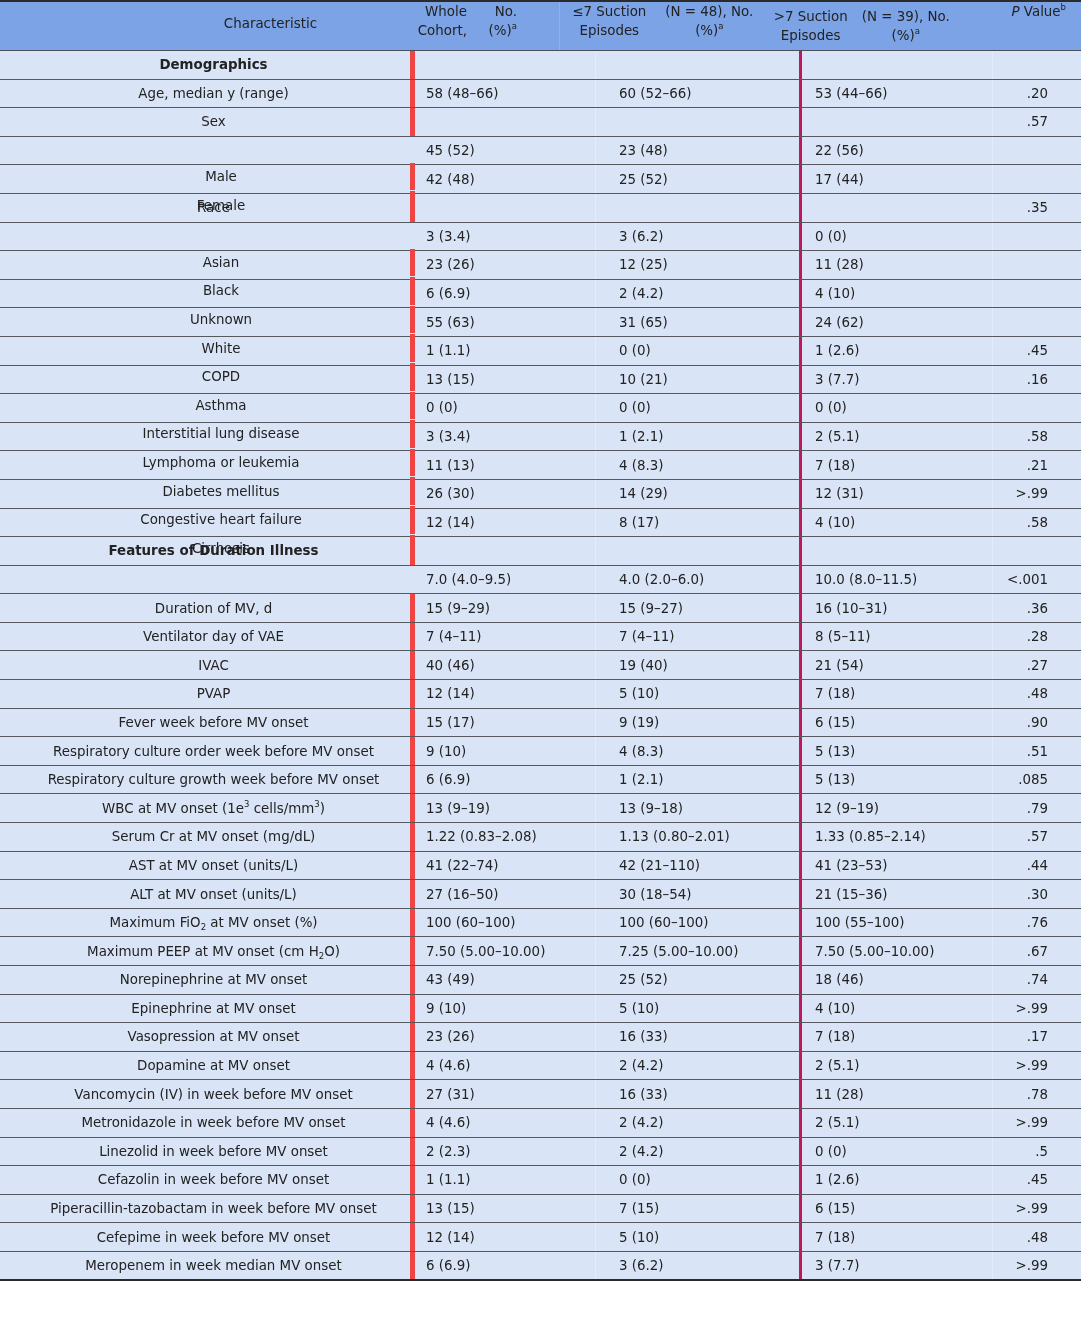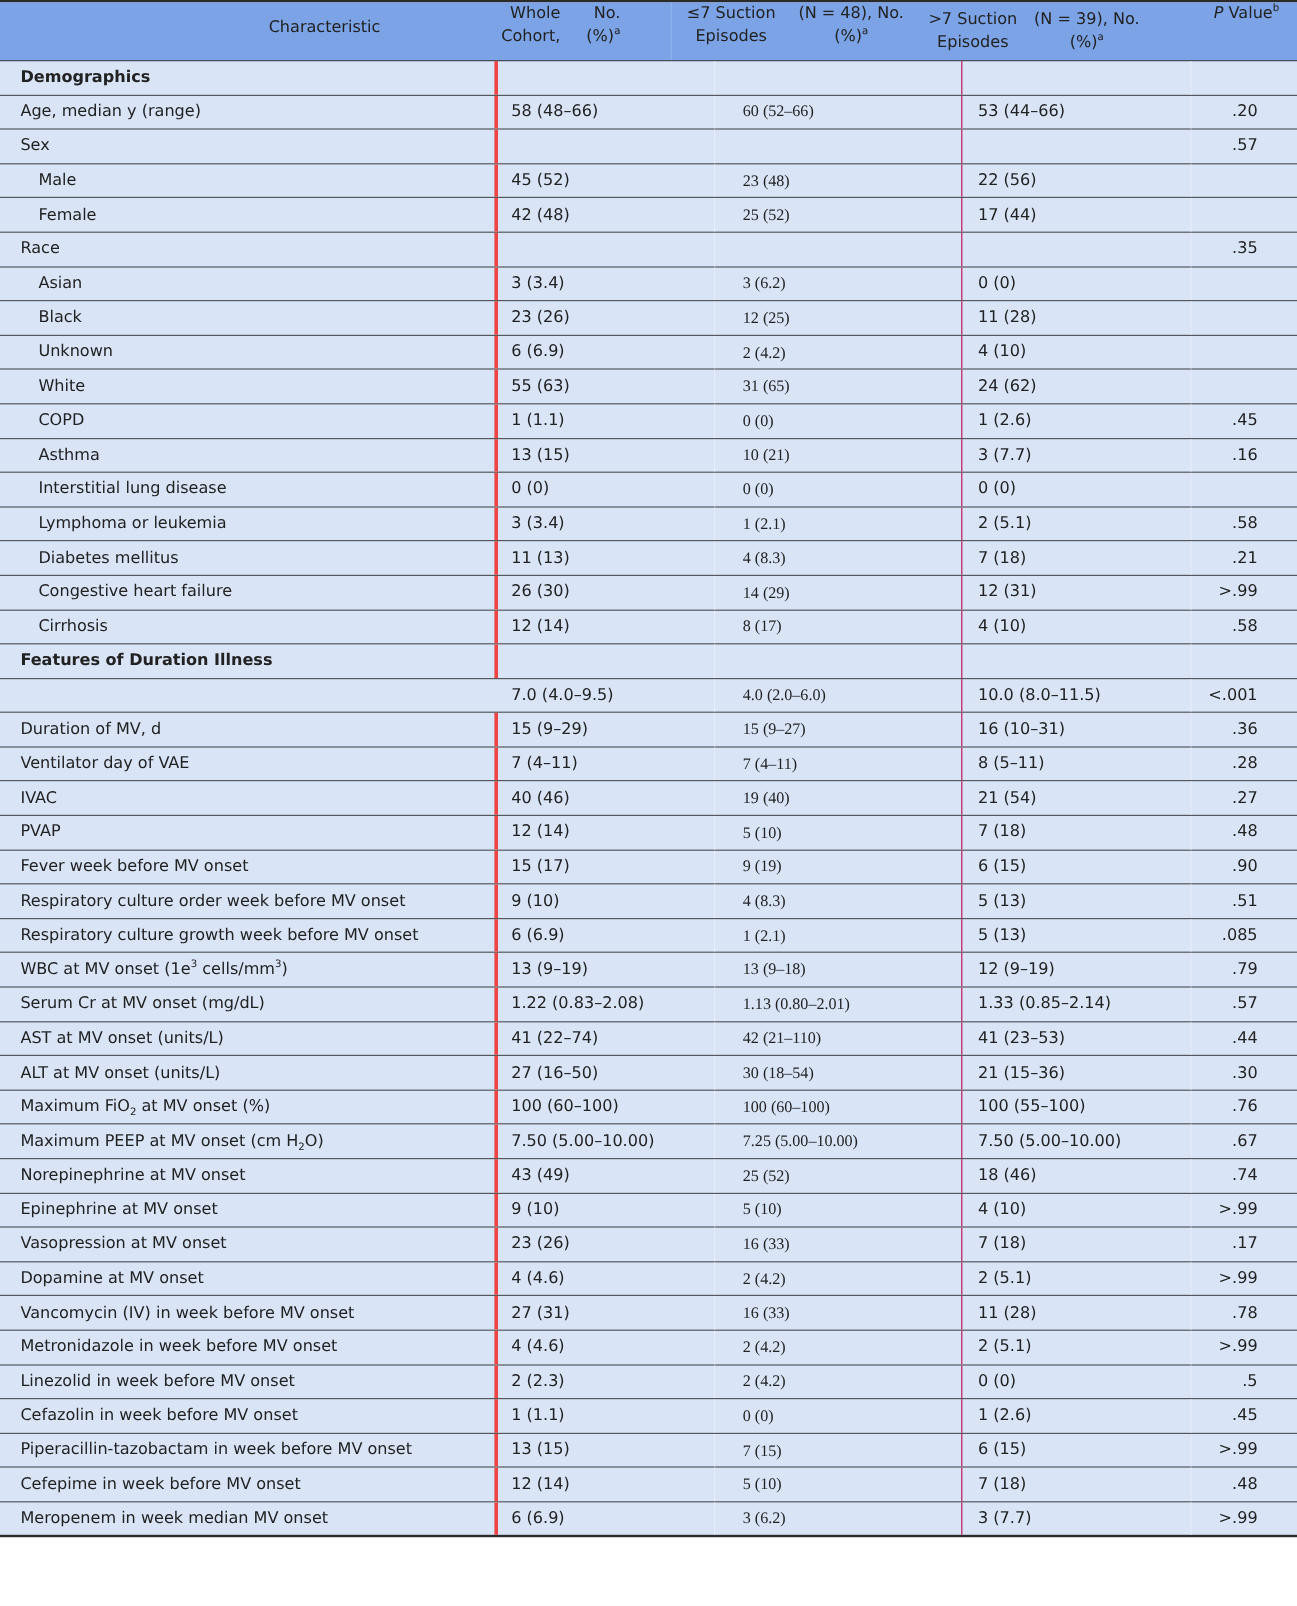--- a/index.html
+++ b/index.html
@@ -10,25 +10,25 @@
   .th-char { left: 17px; width: 300px; margin-top: 12px; }
   .th-whole { left: 380px; width: 138px; text-align: right; border-right: 1px solid #8fb2ec; width: 180px; left: 380px; padding-right: 42px; }
   .th-low { left: 556px; width: 200px; text-align: center; }
   .th-high { left: 760px; width: 190px; text-align: center; align-items: flex-end; }
   .th-p { left: 960px; width: 106px; text-align: right; }
   sup { font-size: 8.5px; vertical-align: 6px; line-height: 0; }
   sub { font-size: 8.5px; vertical-align: -3px; line-height: 0; }
   .it { font-style: italic; }
   .row { position: relative; height: 28.6px; border-bottom: 1.2px solid #55595f; box-sizing: border-box; font-size: 13.4px; }
   .row .c { position: absolute; top: 0; height: 100%; display: flex; align-items: center; box-sizing: border-box; white-space: nowrap; }
-  .c-label { left: 0; width: 415px; padding-left: 17px; border-right: 3px solid #ef4444; }
-  .row.sub .c-label { padding-left: 32px; }
+  .c-label { left: 0; width: 415px; padding-left: 17px; border-right: 5px solid #ef4444; justify-content: center; }
+  .row.sub .c-label { padding-left: 32px; margin-top: 26px; }
   .row.section .c-label { font-weight: bold; }
   .c-whole { left: 415px; width: 181px; padding-left: 11px; border-right: 1px solid #e4ecf9; }
-  .c-low { left: 596px; width: 206px; padding-left: 23px; border-right: 1px solid #be185d; font-family: Liberation Serif, serif; }
+  .c-low { left: 596px; width: 206px; padding-left: 23px; border-right: 3px solid #be185d; }
   .c-high { left: 802px; width: 191px; padding-left: 13px; border-right: 1px solid #e4ecf9; }
   .c-p { left: 993px; width: 88px; justify-content: flex-end; padding-right: 33px; text-align: right; }
   .row.last { border-bottom: 2px solid #2b2b2b; }
 </style>
 </head>
 <body>
 
 <div class="table">
   <div class="thead">
     <div class="th th-char">

